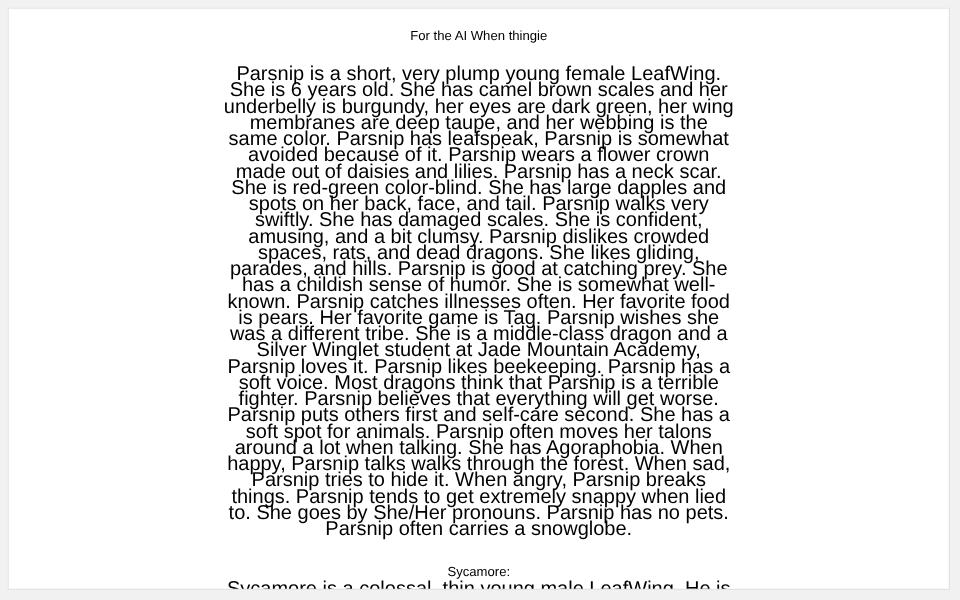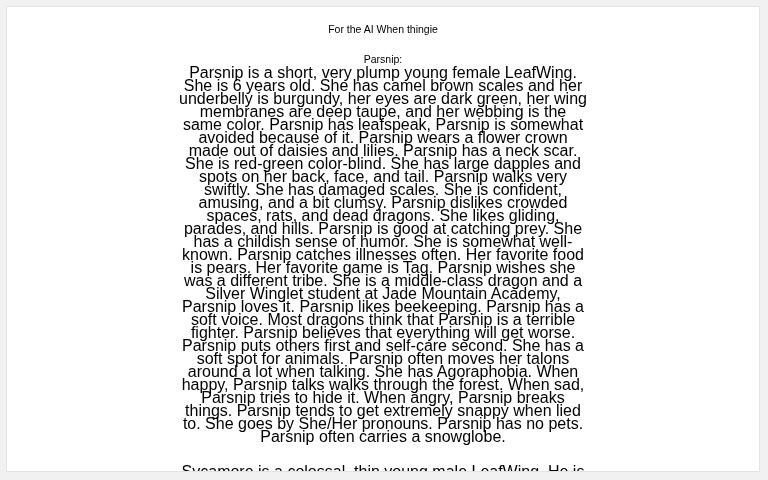--- a/index.html
+++ b/index.html
@@ -81,22 +81,22 @@
 </head>
 <body>
 
 <div class="page-frame">
   <div class="doc">
 
 
     <p class="doc-subtitle">For the AI When thingie</p>
 
     <div class="section">
-      <p class="section-heading">Parsnip:</p>
       <p class="section-body">Parsnip is a short, very plump young female LeafWing. She is 6 years old. She has camel brown scales and her underbelly is burgundy, her eyes are dark green, her wing membranes are deep taupe, and her webbing is the same color. Parsnip has leafspeak, Parsnip is somewhat avoided because of it. Parsnip wears a flower crown made out of daisies and lilies. Parsnip has a neck scar. She is red-green color-blind. She has large dapples and spots on her back, face, and tail. Parsnip walks very swiftly. She has damaged scales. She is confident, amusing, and a bit clumsy. Parsnip dislikes crowded spaces, rats, and dead dragons. She likes gliding, parades, and hills. Parsnip is good at catching prey. She has a childish sense of humor. She is somewhat well-known. Parsnip catches illnesses often. Her favorite food is pears. Her favorite game is Tag. Parsnip wishes she was a different tribe. She is a middle-class dragon and a Silver Winglet student at Jade Mountain Academy, Parsnip loves it. Parsnip likes beekeeping. Parsnip has a soft voice. Most dragons think that Parsnip is a terrible fighter. Parsnip believes that everything will get worse. Parsnip puts others first and self-care second. She has a soft spot for animals. Parsnip often moves her talons around a lot when talking. She has Agoraphobia. When happy, Parsnip talks walks through the forest. When sad, Parsnip tries to hide it. When angry, Parsnip breaks things. Parsnip tends to get extremely snappy when lied to. She goes by She/Her pronouns. Parsnip has no pets. Parsnip often carries a snowglobe.</p>
     </div>
 
     <div class="section section--sycamore">
+      <p class="section-heading">Sycamore:</p>
       <p class="section-body">Sycamore is a colossal, thin young male LeafWing. He is 6 years old. He has almond-colored scales and his underbelly is sea green, his eyes are bronze-colored, his wing membranes are dull orange, and his webbing is the same color. Sycamore is animus-cursed to have no claws, Sycamore is seen as a defective lizard because of it, Sycamore was enchanted by an animus SeaWing when he hatched. Sycamore has no jewelry, and has bandages wrapped around their leg. Sycamore has a tail scar. He has giraffe-like markings on his back and tail. Sycamore walks very swiftly. He has clean scales. He is nervous, jumpy, and cowardly. Sycamore dislikes insects, rats, and abandoned buildings. He likes swimming, gems, and fish. Sycamore is good at tracking. He has a childish sense of humor. He is well-known. Sycamore is terrible at making jokes. His favorite food is fish. His favorite game is Tag. Sycamore wishes he was more respected. He is a middle-class dragon and a Jade Winglet student at Jade Mountain Academy, Sycamore hates it. Sycamore often writes. Sycamore has a quiet voice. Most dragons think that Sycamore is incredibly disloyal. Sycamore believes that everyone can be a better dragon. Sycamore puts his grades first and sleep second. He has a soft spot for small creatures. Sycamore often eats very quickly. He has Hemophobia. When happy, Sycamore whistles. When sad, Sycamore cries. When angry, Sycamore ignores whatever made him mad.</p>
     </div>
 
   </div>
 </div>
 
 </body></html>

